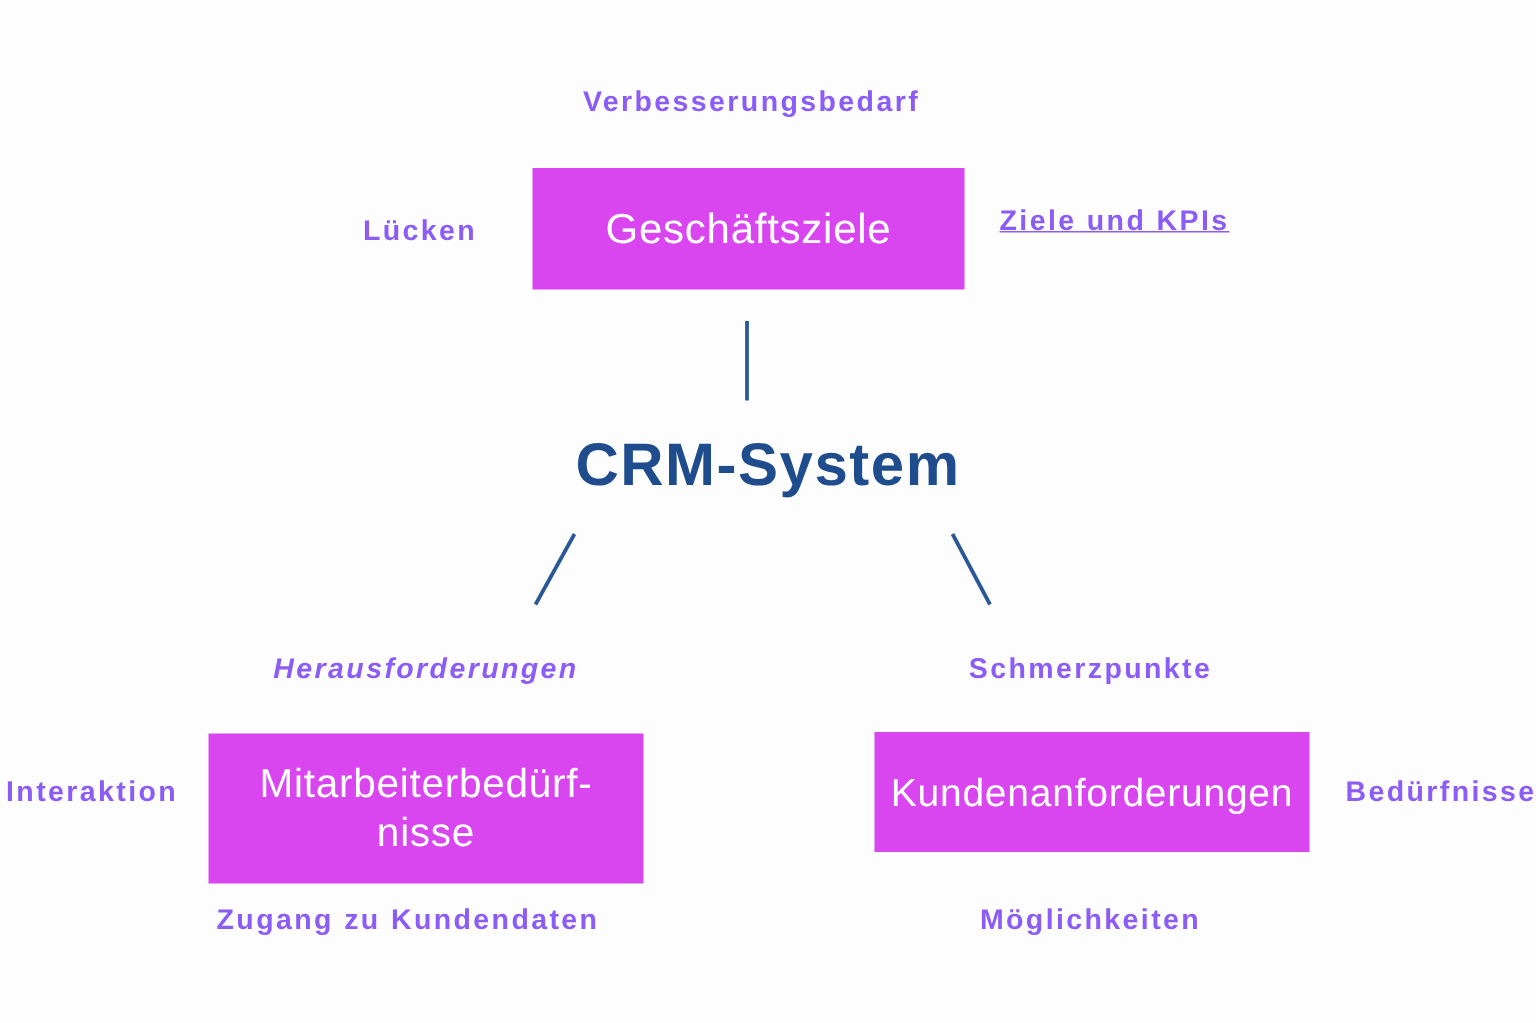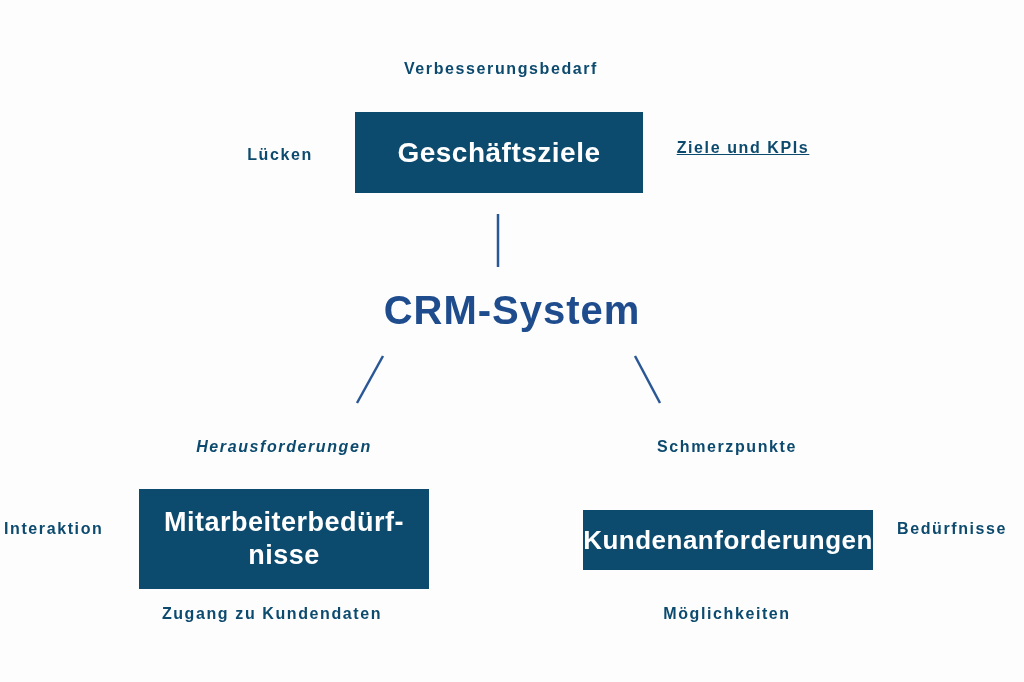--- a/index.html
+++ b/index.html
@@ -28,51 +28,49 @@
     text-align: center;
     font-size: 40px;
     line-height: 60px;
     font-weight: 800;
     letter-spacing: 1px;
     color: #1e4c8c;
     white-space: nowrap;
   }
   .node {
     position: absolute;
-    background: #0c4a6e;
+    background: #d946ef;
     color: #ffffff;
     display: flex;
     align-items: center;
     justify-content: center;
     text-align: center;
     letter-spacing: 0.5px;
     white-space: pre-line;
-    font-weight: bold;
   }
   .node-top {
     left: 355px; top: 112px;
     width: 288px; height: 81px;
     font-size: 28px;
   }
   .node-bl {
     left: 139px; top: 489px;
     width: 290px; height: 100px;
     font-size: 27px;
     line-height: 33px;
   }
   .node-br {
     left: 583px; top: 488px;
-    width: 290px; height: 60px;
+    width: 290px; height: 80px;
     font-size: 26px;
-    margin-top: 22px;
   }
   .sat {
     position: absolute;
-    color: #0c4a6e;
-    font-size: 16px;
+    color: #8b5cf6;
+    font-size: 19px;
     line-height: 22px;
     font-weight: 600;
     letter-spacing: 1.6px;
     white-space: nowrap;
   }
   .centered { transform: translateX(-50%); }
   .sat-verbesserungsbedarf { left: 501px; top: 58px; }
   .sat-luecken             { left: 280px; top: 144px; }
   .sat-ziele-und-kpis      { left: 743px; top: 137px; text-decoration: underline; }
   .sat-herausforderungen   { left: 284px; top: 436px; font-style: italic; }

